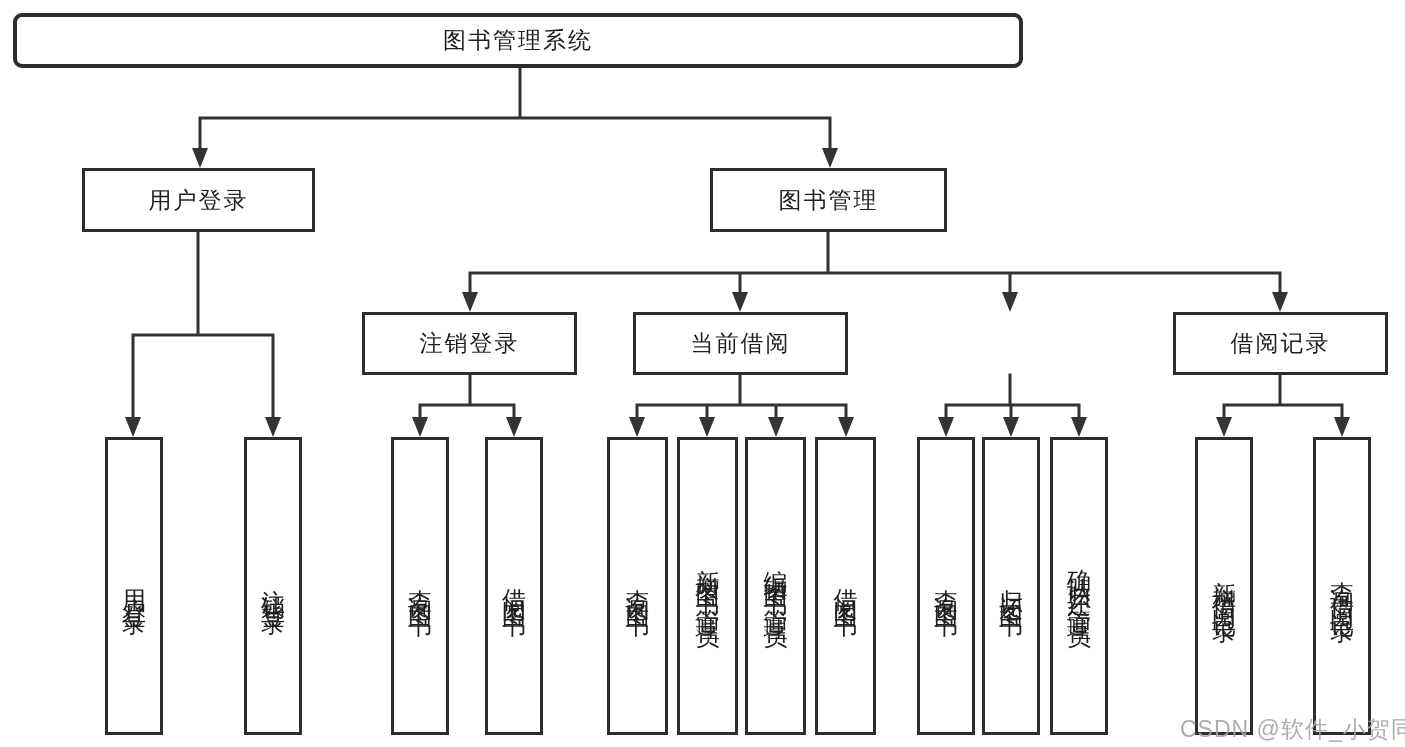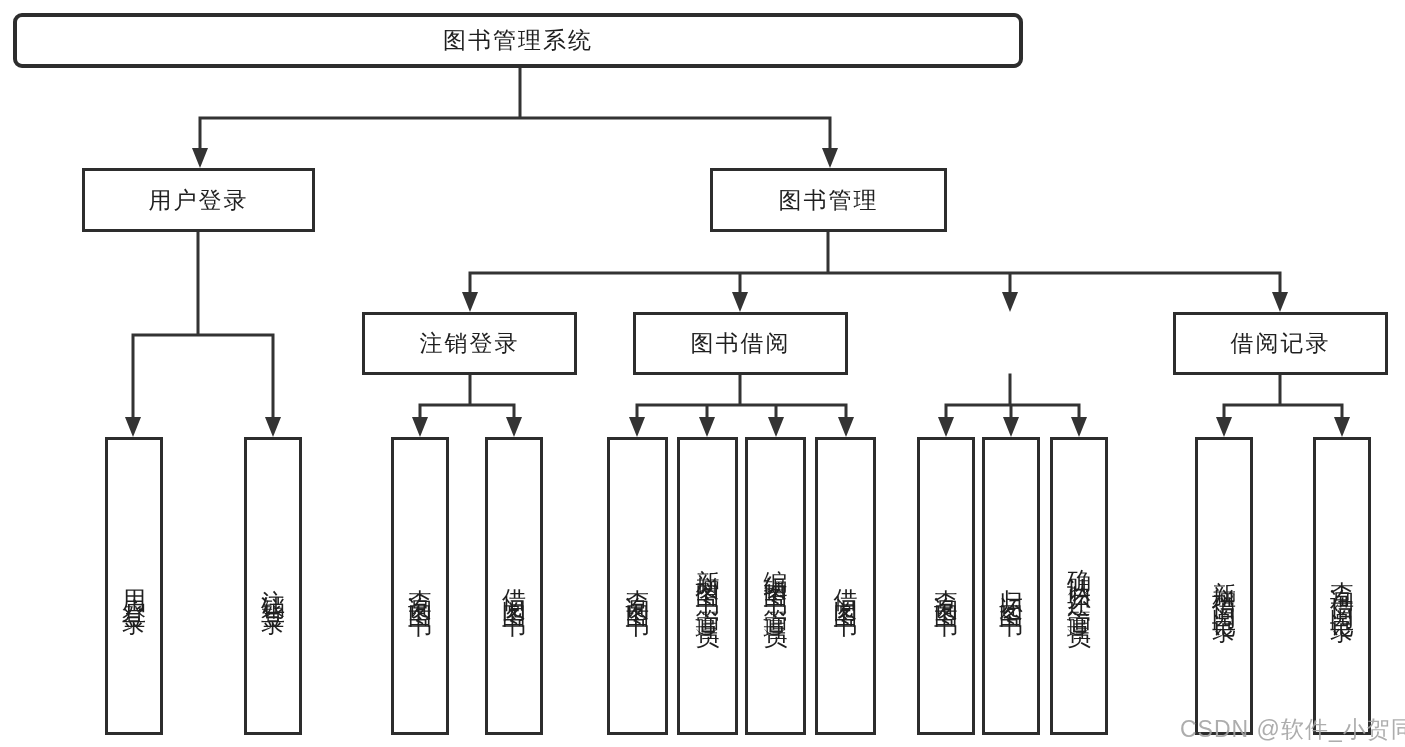--- a/index.html
+++ b/index.html
@@ -127,21 +127,21 @@
     <span class="label">用户登录</span>
   </div>
   <div class="hbox" style="left:710px; top:168px; width:237px; height:64px;">
     <span class="label">图书管理</span>
   </div>
 
   <div class="hbox" style="left:362px; top:312px; width:215px; height:63px;">
     <span class="label">注销登录</span>
   </div>
   <div class="hbox" style="left:633px; top:312px; width:215px; height:63px;">
-    <span class="label">图书借阅</span>
+    <span class="label">当前借阅</span>
   </div>
   <div class="hbox" style="left:1173px; top:312px; width:215px; height:63px;">
     <span class="label">借阅记录</span>
   </div>
 
   <div class="vbox" style="left:105px; top:437px; width:58px; height:298px;">
     <span class="vlabel">用户登录</span>
   </div>
   <div class="vbox" style="left:244px; top:437px; width:58px; height:298px;">
     <span class="vlabel">注销登录</span>

